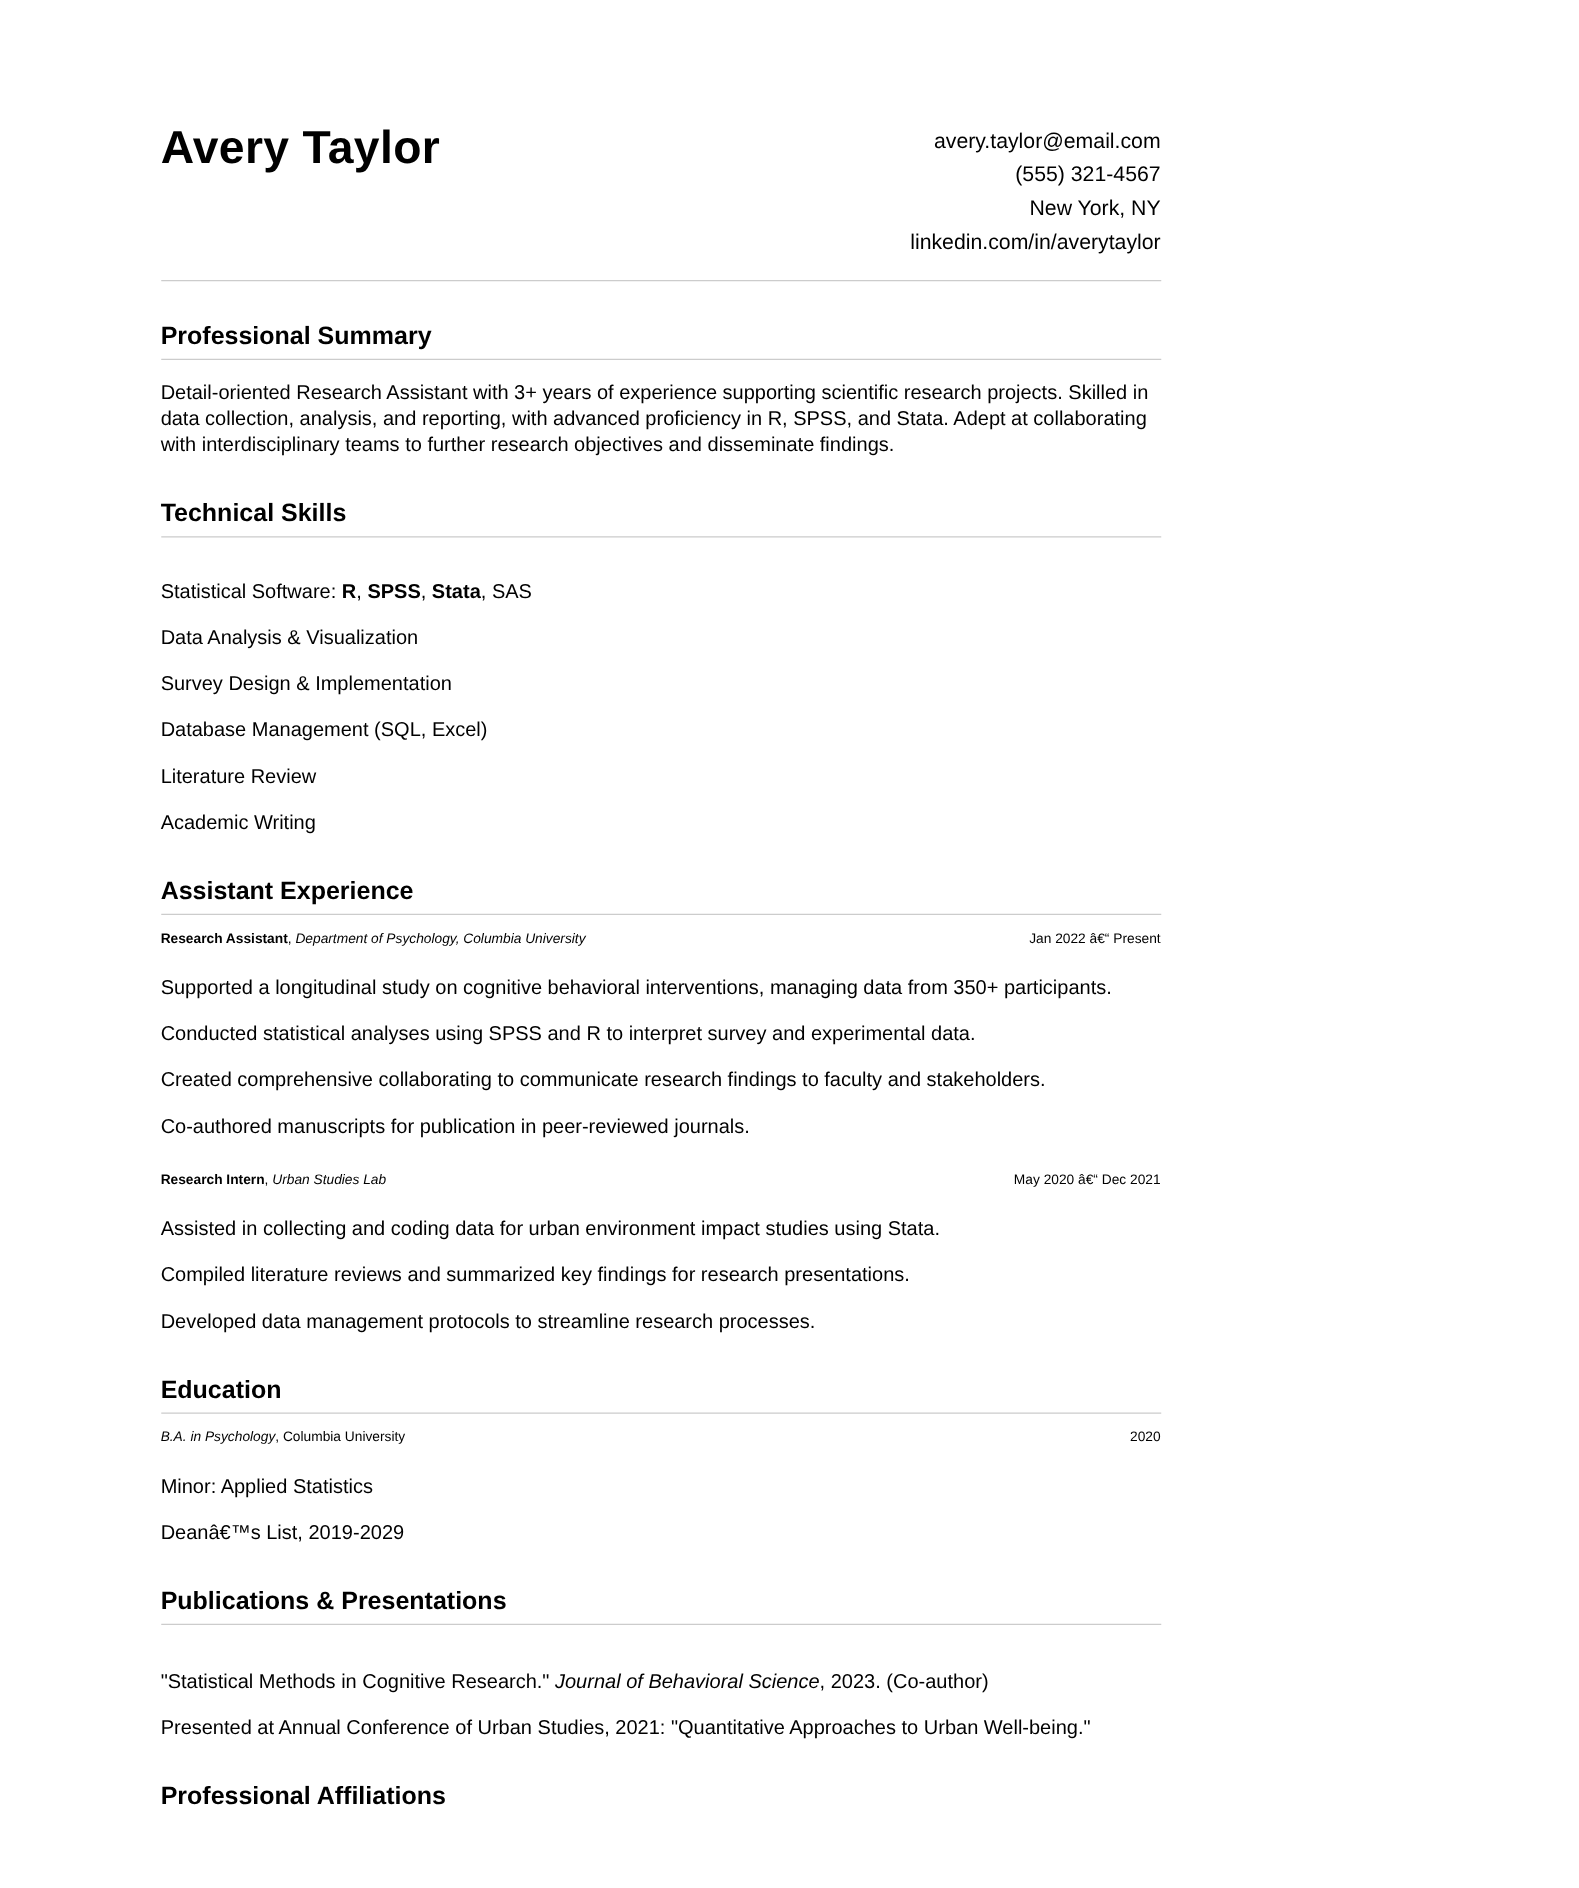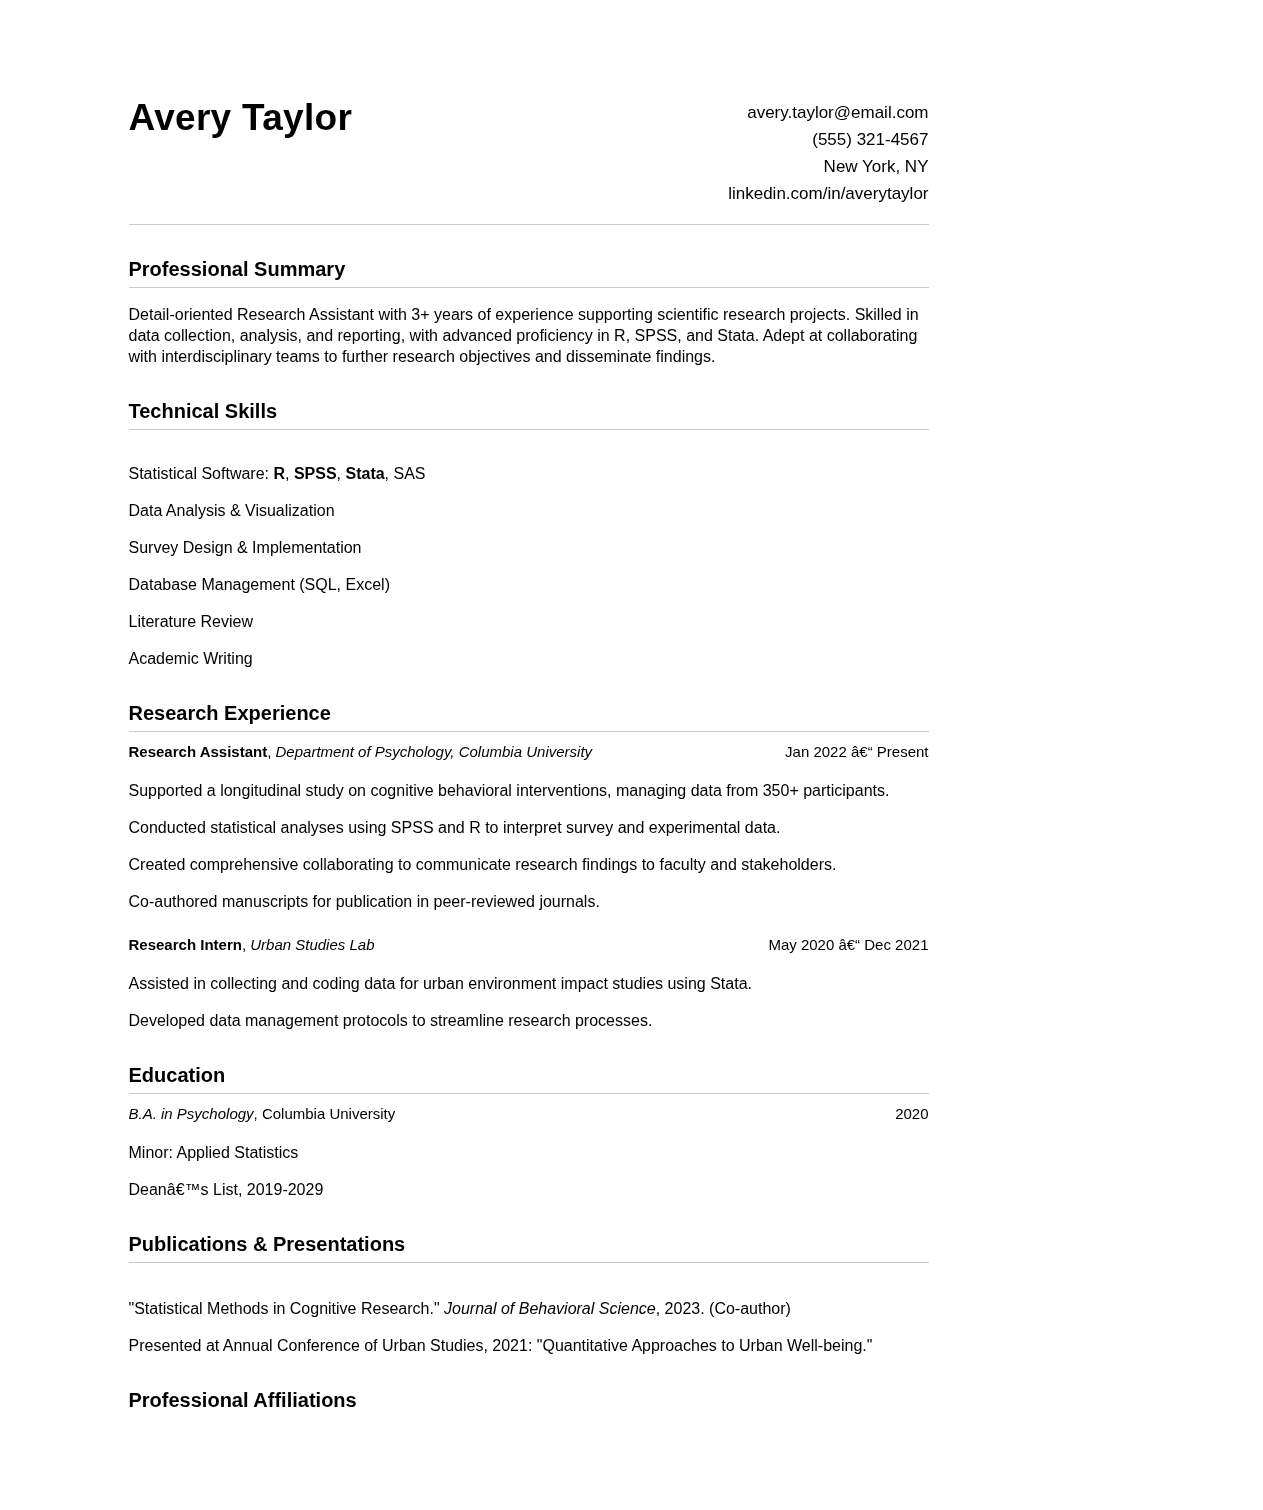--- a/index.html
+++ b/index.html
@@ -60,21 +60,21 @@
     margin-top: 16px;
   }
   .summary-text { margin-top: 8px; }
   .skills .skill-line { margin-bottom: 10px; }
   .skills { padding-top: 8px; }
   
   .entry-row {
     display: flex;
     justify-content: space-between;
     align-items: baseline;
-    font-size: 15px;
+    font-size: 11px;
     line-height: 21px;
     margin-bottom: 18px;
   }
   .entry-row .left { flex: 1 1 auto; }
   .entry-row .right { flex: 0 0 auto; white-space: nowrap; text-align: center; }
   .job + .job { margin-top: 22px; }
   .job .bullets p { margin-bottom: 9px; }
   .edu-details { padding-top: 0; }
   .edu-details p { margin-bottom: 9px; }
   .pubs { padding-top: 10px; }
@@ -110,21 +110,21 @@
         <p class="body-text skill-line"><span>Statistical Software: </span><span class="bold">R</span><span>, </span><span class="bold">SPSS</span><span>, </span><span class="bold">Stata</span><span>, SAS</span></p>
         <p class="body-text skill-line">Data Analysis &amp; Visualization</p>
         <p class="body-text skill-line">Survey Design &amp; Implementation</p>
         <p class="body-text skill-line">Database Management (SQL, Excel)</p>
         <p class="body-text skill-line">Literature Review</p>
         <p class="body-text skill-line">Academic Writing</p>
       </div>
     </section>
 
     <section>
-      <h2 class="section-heading">Research Experience</h2>
+      <h2 class="section-heading">Assistant Experience</h2>
 
       <div class="job">
         <div class="entry-row">
           <div class="left"><span class="bold">Research Assistant</span><span>, </span><span class="italic">Department of Psychology, Columbia University</span></div>
           <div class="right">Jan 2022 â€“ Present</div>
         </div>
         <div class="bullets">
           <p class="body-text">Supported a longitudinal study on cognitive behavioral interventions, managing data from 350+ participants.</p>
           <p class="body-text">Conducted statistical analyses using SPSS and R to interpret survey and experimental data.</p>
           <p class="body-text">Created comprehensive collaborating to communicate research findings to faculty and stakeholders.</p>
@@ -132,20 +132,21 @@
         </div>
       </div>
 
       <div class="job">
         <div class="entry-row">
           <div class="left"><span class="bold">Research Intern</span><span>, </span><span class="italic">Urban Studies Lab</span></div>
           <div class="right">May 2020 â€“ Dec 2021</div>
         </div>
         <div class="bullets">
           <p class="body-text">Assisted in collecting and coding data for urban environment impact studies using Stata.</p>
+          <p class="body-text">Compiled literature reviews and summarized key findings for research presentations.</p>
           <p class="body-text">Developed data management protocols to streamline research processes.</p>
         </div>
       </div>
     </section>
 
     <section>
       <h2 class="section-heading">Education</h2>
       <div class="entry-row">
         <div class="left"><span class="italic">B.A. in Psychology</span><span>, </span><span>Columbia University</span></div>
         <div class="right">2020</div>

